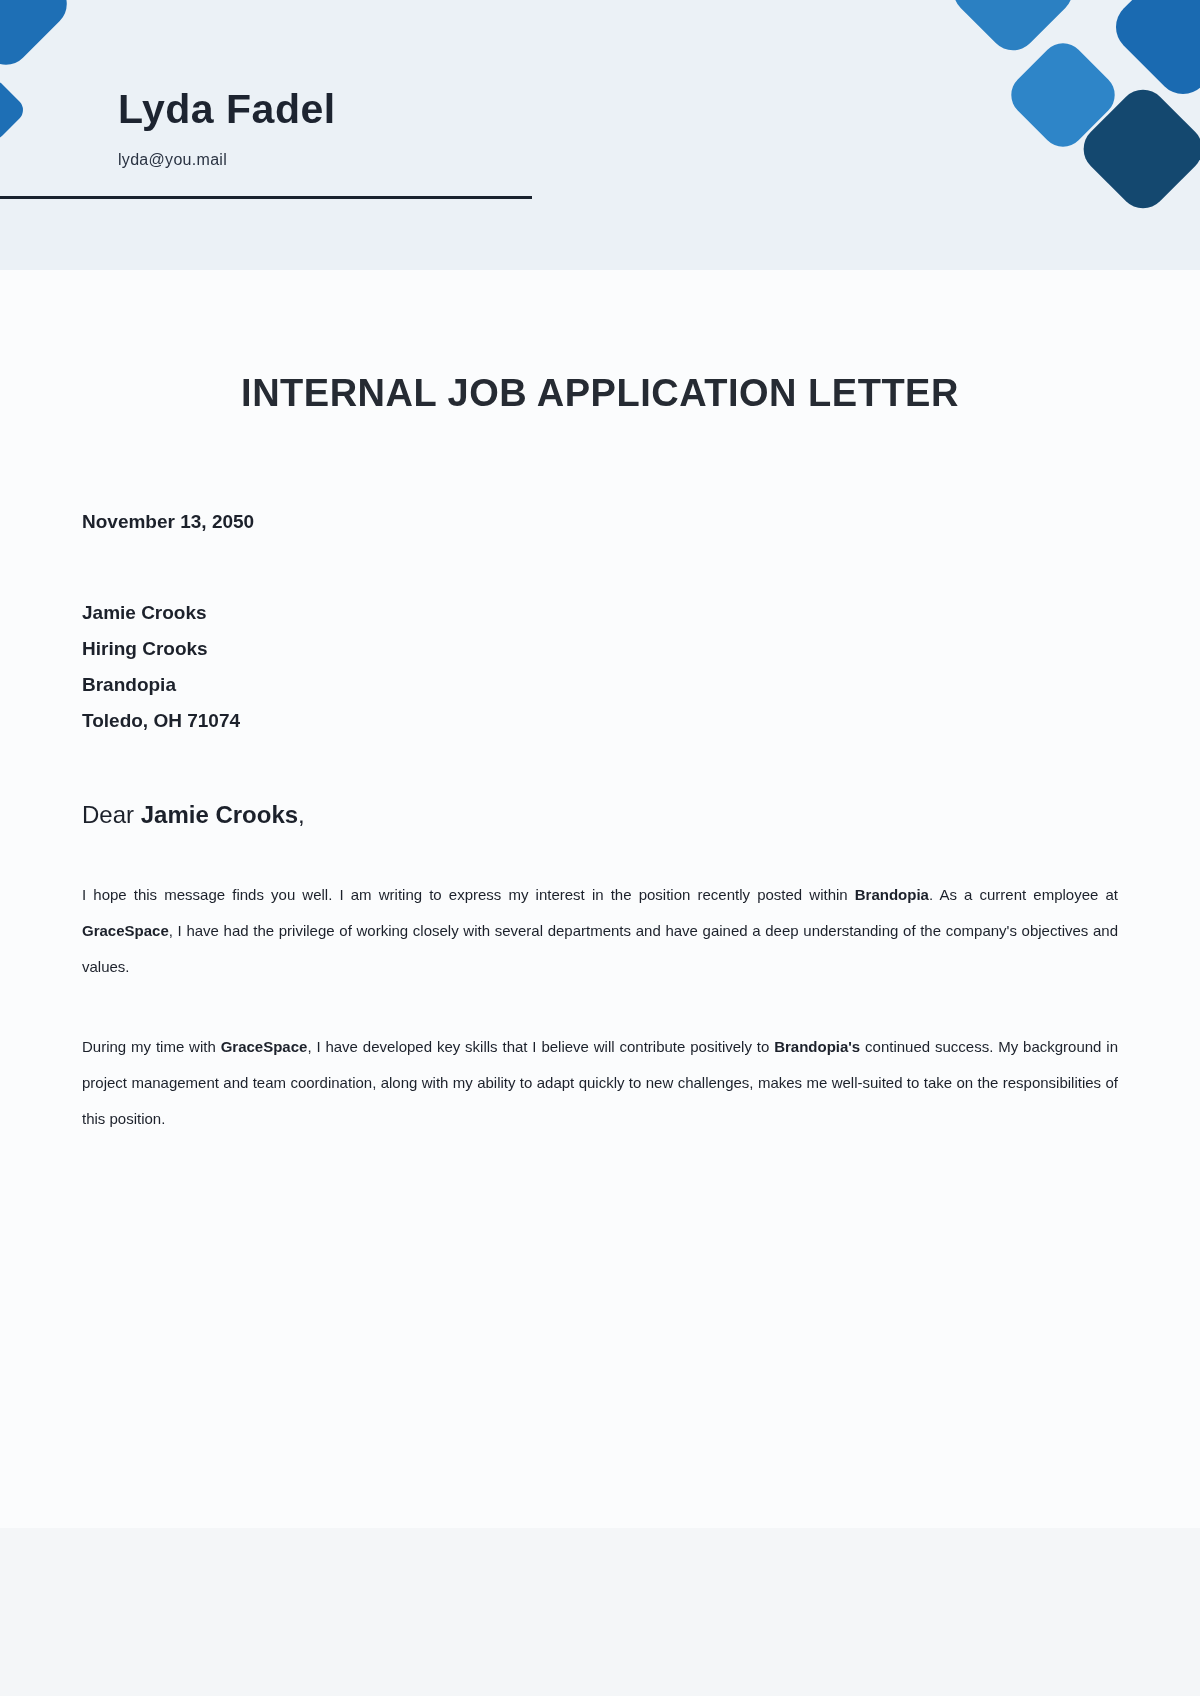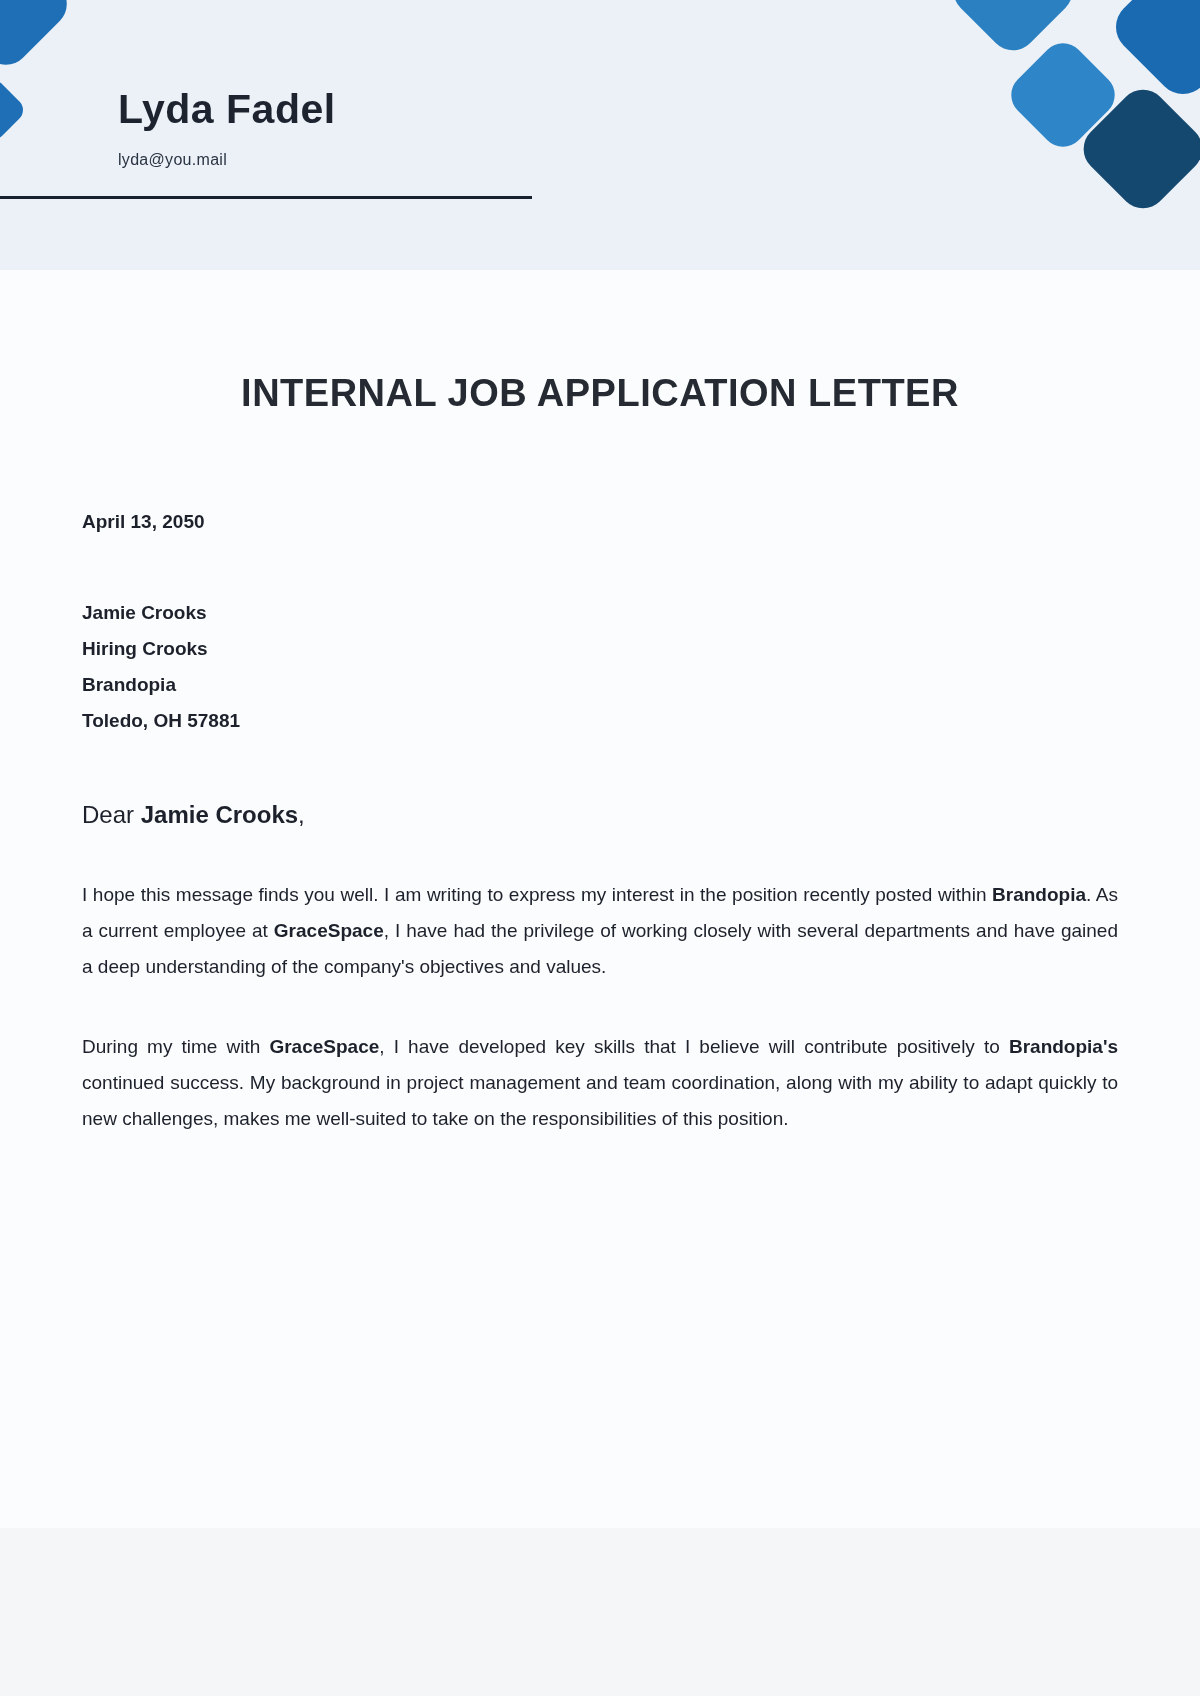--- a/index.html
+++ b/index.html
@@ -84,21 +84,21 @@
     line-height: 36px;
     color: #1c212b;
   }
   .salutation {
     margin-top: 58px;
     font-size: 24px;
     line-height: 36px;
   }
   .para {
     margin-top: 44px;
-    font-size: 19px;
+    font-size: 15px;
     line-height: 36px;
     text-align: justify;
     color: #1c212b;
   }
   .salutation strong, .para strong { font-weight: 700; }
 </style>
 </head>
 <body>
 
 <div class="page">
@@ -115,27 +115,27 @@
       <div class="user-name">Lyda Fadel</div>
       <div class="user-email">lyda@you.mail</div>
     </div>
     <div class="header-divider"></div>
   </div>
 
   <div class="content">
 
     <h1 class="letter-title">INTERNAL JOB APPLICATION LETTER</h1>
 
-    <div class="letter-date">April 13, 2050</div>
+    <div class="letter-date">November 13, 2050</div>
 
     <div class="recipient">
       <div>Jamie Crooks</div>
       <div>Hiring Crooks</div>
       <div>Brandopia</div>
-      <div>Toledo, OH 57881</div>
+      <div>Toledo, OH 71074</div>
     </div>
 
     <p class="salutation"><span>Dear </span><strong>Jamie Crooks</strong><span>,</span></p>
 
     <p class="para"><span>I hope this message finds you well. I am writing to express my interest in the position recently posted within </span><strong>Brandopia</strong><span>. As a current employee at </span><strong>GraceSpace</strong><span>, I have had the privilege of working closely with several departments and have gained a deep understanding of the company's objectives and values.</span></p>
     <p class="para"><span>During my time with </span><strong>GraceSpace</strong><span>, I have developed key skills that I believe will contribute positively to </span><strong>Brandopia's</strong><span> continued success. My background in project management and team coordination, along with my ability to adapt quickly to new challenges, makes me well-suited to take on the responsibilities of this position.</span></p>
 
   </div>
 </div>
 

